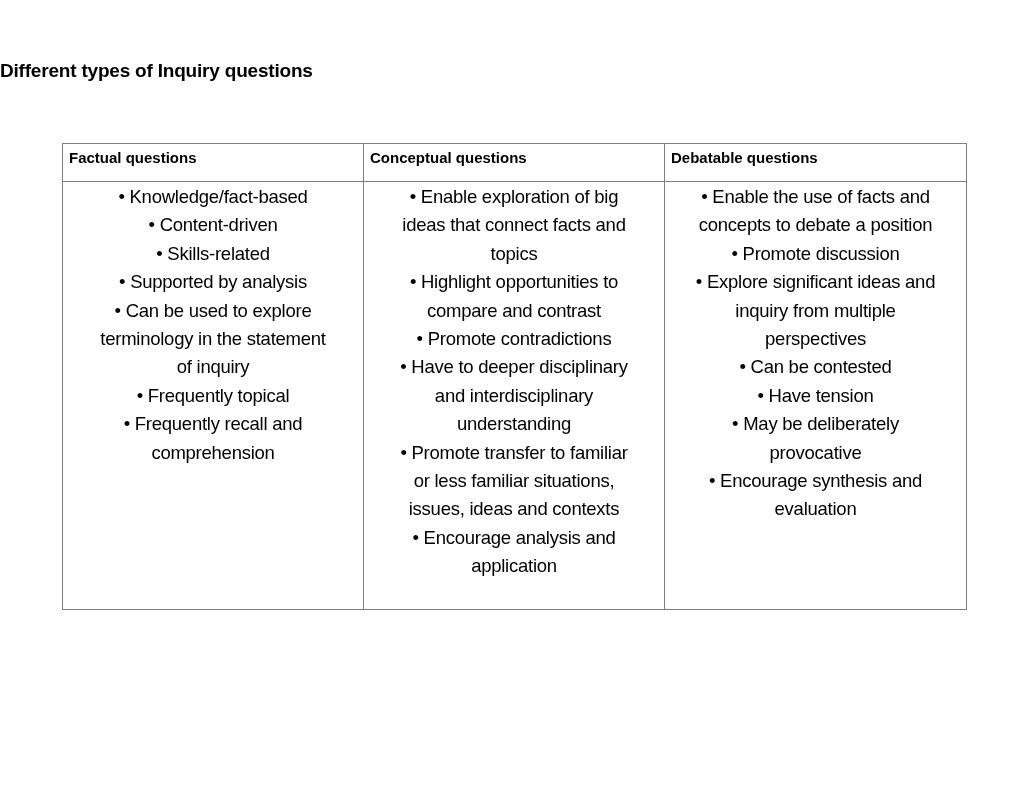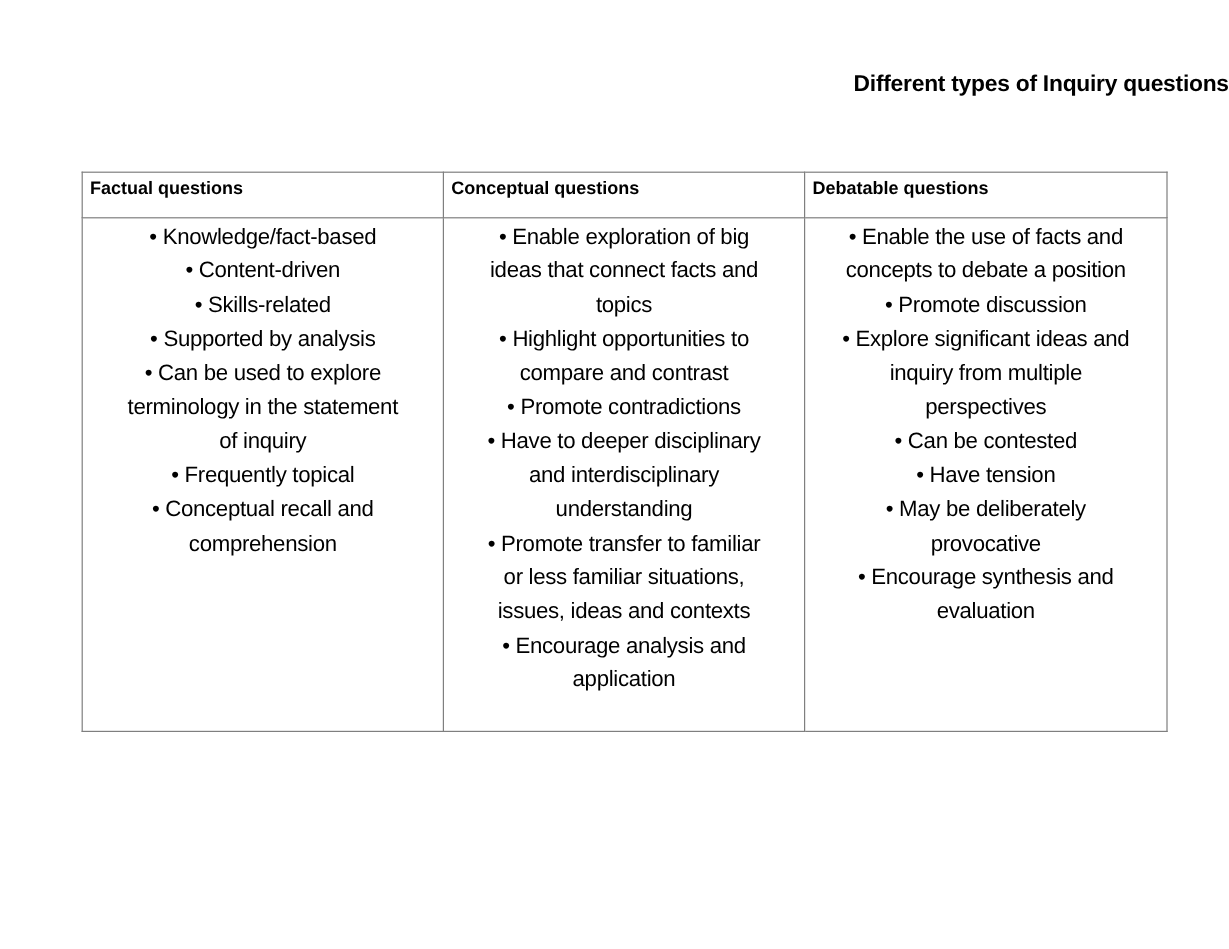--- a/index.html
+++ b/index.html
@@ -13,28 +13,28 @@
       position: relative;
       overflow: hidden;
       font-family: "Liberation Sans", "DejaVu Sans", sans-serif;
       color: #000000;
     }
     .page-title {
       position: absolute;
       left: 0;
       top: 60px;
       width: 1024px;
-      text-align: right;
+      text-align: left;
       font-weight: bold;
       font-size: 19px;
       letter-spacing: -0.2px;
     }
     .inquiry-table {
       position: absolute;
-      left: 68px;
+      left: 62px;
       top: 143px;
       width: 904px;
       border-collapse: collapse;
       table-layout: fixed;
       border-radius: 14px;
     }
     .inquiry-table td, .inquiry-table th {
       border: 1px solid #7f7f7f;
       vertical-align: top;
       text-align: left;
@@ -84,21 +84,21 @@
   <tr>
     <td>
       <span class="bullet-line">• Knowledge/fact-based</span>
       <span class="bullet-line">• Content-driven</span>
       <span class="bullet-line">• Skills-related</span>
       <span class="bullet-line">• Supported by analysis</span>
       <span class="bullet-line">• Can be used to explore</span>
       <span class="bullet-line">terminology in the statement</span>
       <span class="bullet-line">of inquiry</span>
       <span class="bullet-line">• Frequently topical</span>
-      <span class="bullet-line">• Conceptual recall and</span>
+      <span class="bullet-line">• Frequently recall and</span>
       <span class="bullet-line">comprehension</span>
     </td>
     <td>
       <span class="bullet-line">• Enable exploration of big</span>
       <span class="bullet-line">ideas that connect facts and</span>
       <span class="bullet-line">topics</span>
       <span class="bullet-line">• Highlight opportunities to</span>
       <span class="bullet-line">compare and contrast</span>
       <span class="bullet-line">• Promote contradictions</span>
       <span class="bullet-line">• Have to deeper disciplinary</span>

